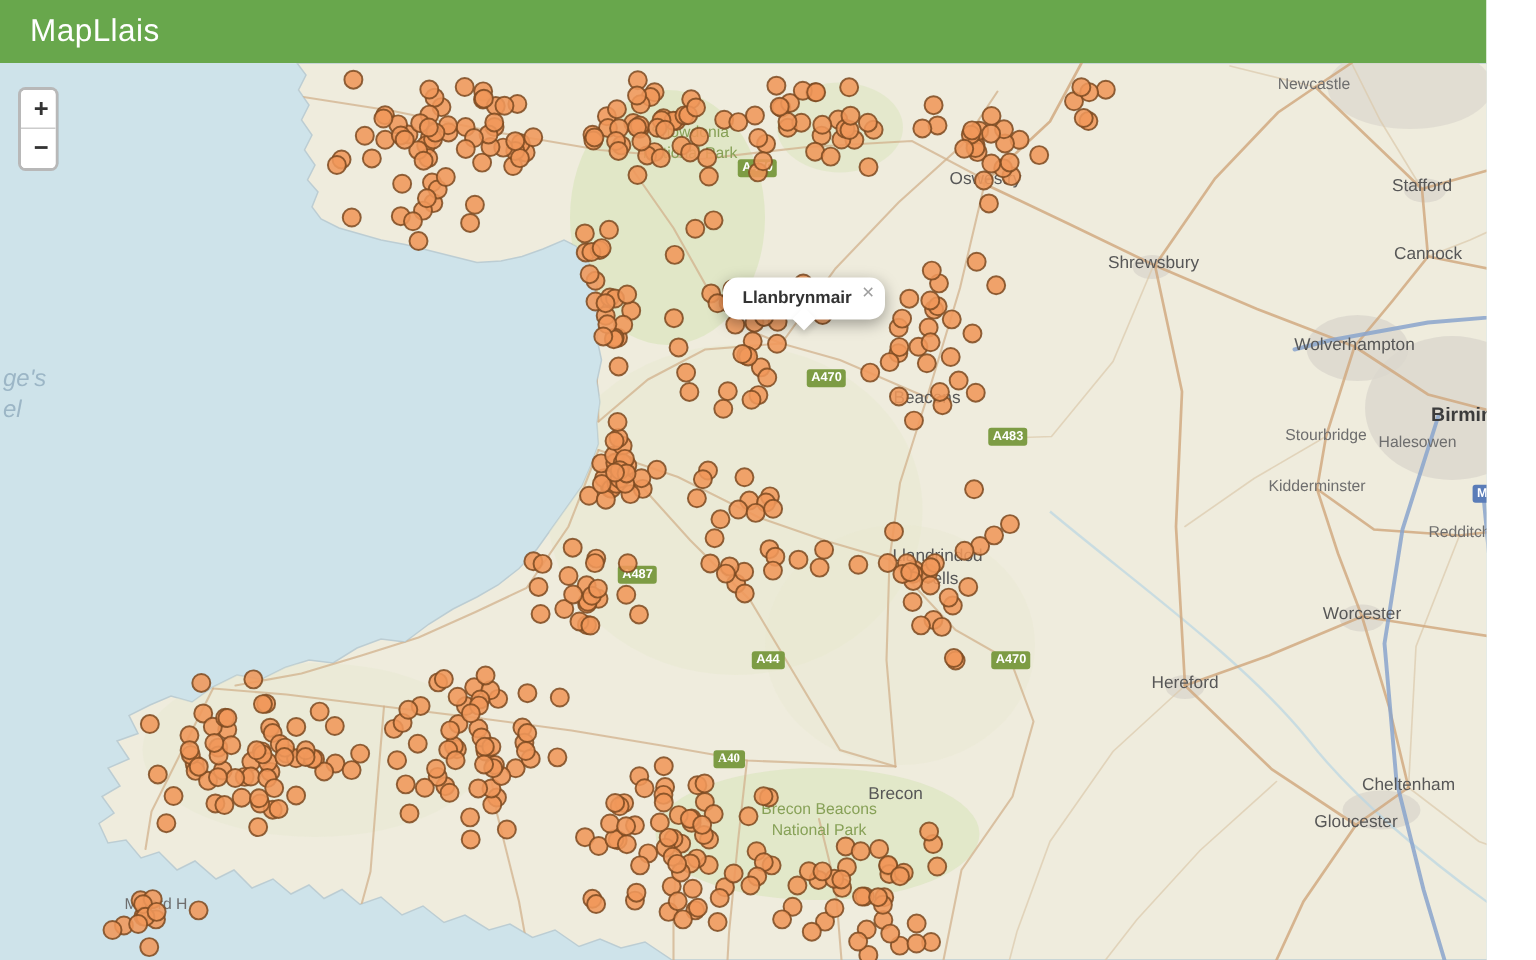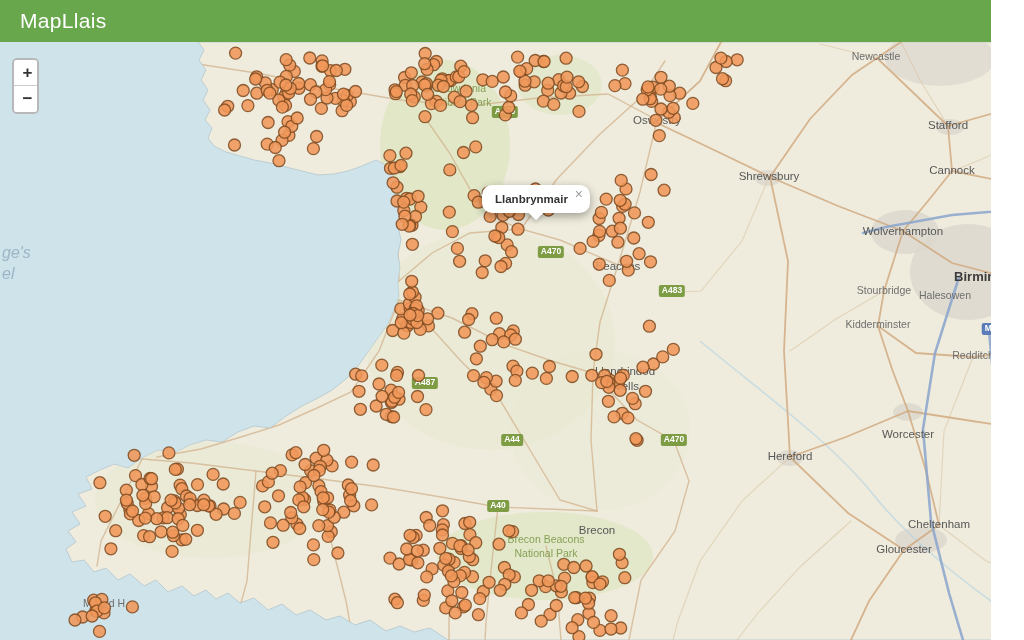--- a/index.html
+++ b/index.html
@@ -168,42 +168,42 @@
         <div class="label city" style="left: 657px; top: 78px;">Oswestry</div>
         <div class="label city" style="left: 769px; top: 134px;">Shrewsbury</div>
         <div class="label city" style="left: 952px; top: 128px;">Cannock</div>
         <div class="label city" style="left: 903px; top: 189px;">Wolverhampton</div>
         <div class="label town" style="left: 1017px; top: 205px;">Sut</div>
         <div class="label citybold" style="left: 992px; top: 235px;">Birmingham</div>
         <div class="label town" style="left: 884px; top: 249px;">Stourbridge</div>
         <div class="label town" style="left: 945px; top: 254px;">Halesowen</div>
         <div class="label town" style="left: 878px; top: 283px;">Kidderminster</div>
         <div class="label town" style="left: 973px; top: 314px;">Redditch</div>
-        <div class="label city" style="left: 908px; top: 368px; margin-top: 24px;">Worcester</div>
+        <div class="label city" style="left: 908px; top: 368px;">Worcester</div>
         <div class="label city" style="left: 790px; top: 414px;">Hereford</div>
         <div class="label city" style="left: 939px; top: 482px;">Cheltenham</div>
         <div class="label city" style="left: 904px; top: 507px;">Gloucester</div>
         <div class="label city" style="left: 618px; top: 224px;">Beacons</div>
         <div class="label city" style="left: 593px; top: 337px; margin-left: 32px;">Llandrindod
 Wells</div>
         <div class="label city" style="left: 597px; top: 488px;">Brecon</div>
         <div class="label town" style="left: 104px; top: 562px;">Milford H</div>
         <div class="label park" style="left: 546px; top: 505px;">Brecon Beacons
 National Park</div>
         <div class="label park" style="left: 433px; top: 54px; margin-left: 27px;">Snowdonia
 National Park</div>
         <div class="label water" style="left: 2px; top: 222px;">ge's
 el</div>
         <div class="badge" style="left: 505px; top: 70px;">A470</div>
         <div class="badge" style="left: 551px; top: 210px;">A470</div>
         <div class="badge" style="left: 672px; top: 249px;">A483</div>
         <div class="badge" style="left: 425px; top: 341px;">A487</div>
         <div class="badge" style="left: 512px; top: 398px;">A44</div>
         <div class="badge" style="left: 674px; top: 398px;">A470</div>
-        <div class="badge" style="left: 498px; top: 464px;">A40</div>
+        <div class="badge" style="left: 486px; top: 464px; font-family: Liberation Serif, serif;">A40</div>
         <div class="badge m" style="left: 993px; top: 287px;">M42</div>
       </div>
 
     <svg class="layer" id="markers" viewBox="0 42 1024 598">
         <circle cx="227.7" cy="106.3" r="6" class="mk"></circle>
         <circle cx="294.3" cy="71.4" r="6" class="mk"></circle>
         <circle cx="322.1" cy="60.9" r="6" class="mk"></circle>
         <circle cx="322.0" cy="66.3" r="6" class="mk"></circle>
         <circle cx="286.6" cy="91.9" r="6" class="mk"></circle>
         <circle cx="309.8" cy="58.0" r="6" class="mk"></circle>

